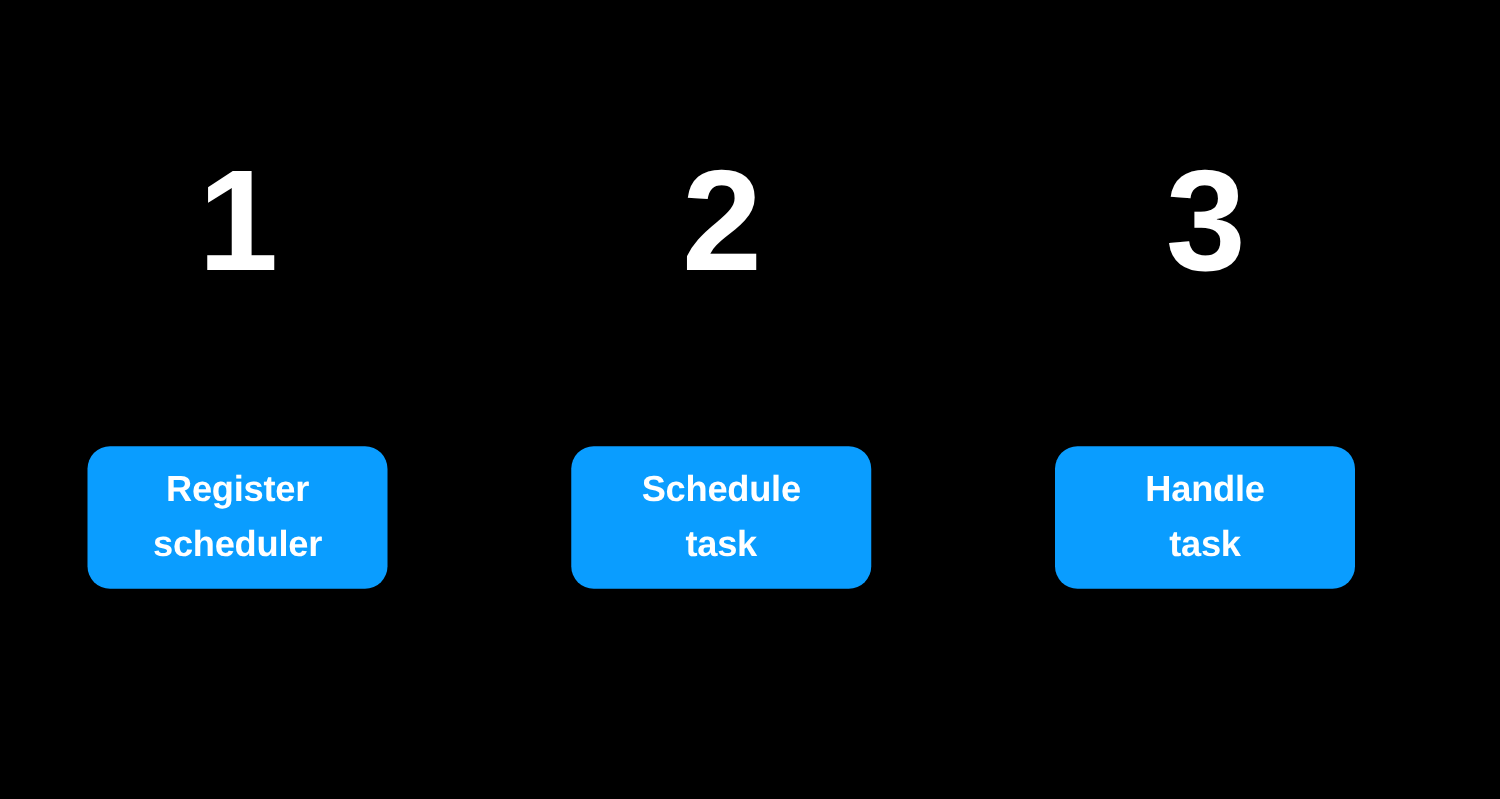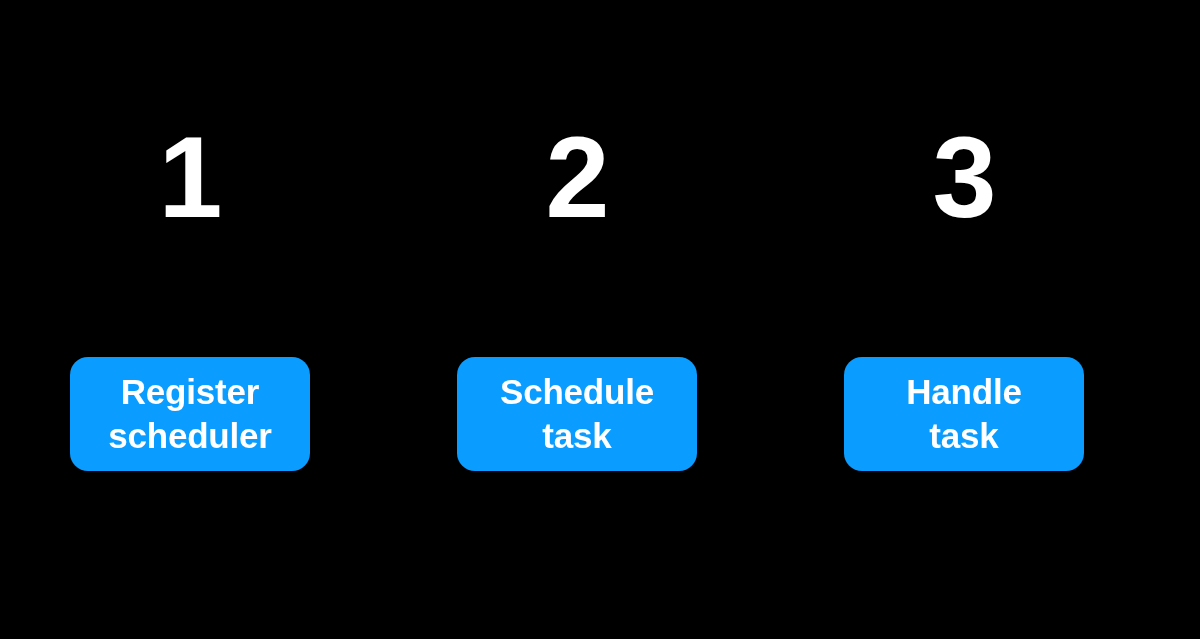--- a/index.html
+++ b/index.html
@@ -60,21 +60,21 @@
     background: #0a9dff;
     display: flex;
     align-items: center;
     justify-content: center;
     padding: 0 10px;
   }
 
   .step-pill-label {
     color: #ffffff;
     font-family: "Liberation Sans", sans-serif;
-    font-size: 35px;
+    font-size: 29px;
     font-weight: bold;
     line-height: 44px;
     text-align: center;
     white-space: pre-line;
     letter-spacing: -0.2px;
   }
 </style>
 </head>
 <body>
 

